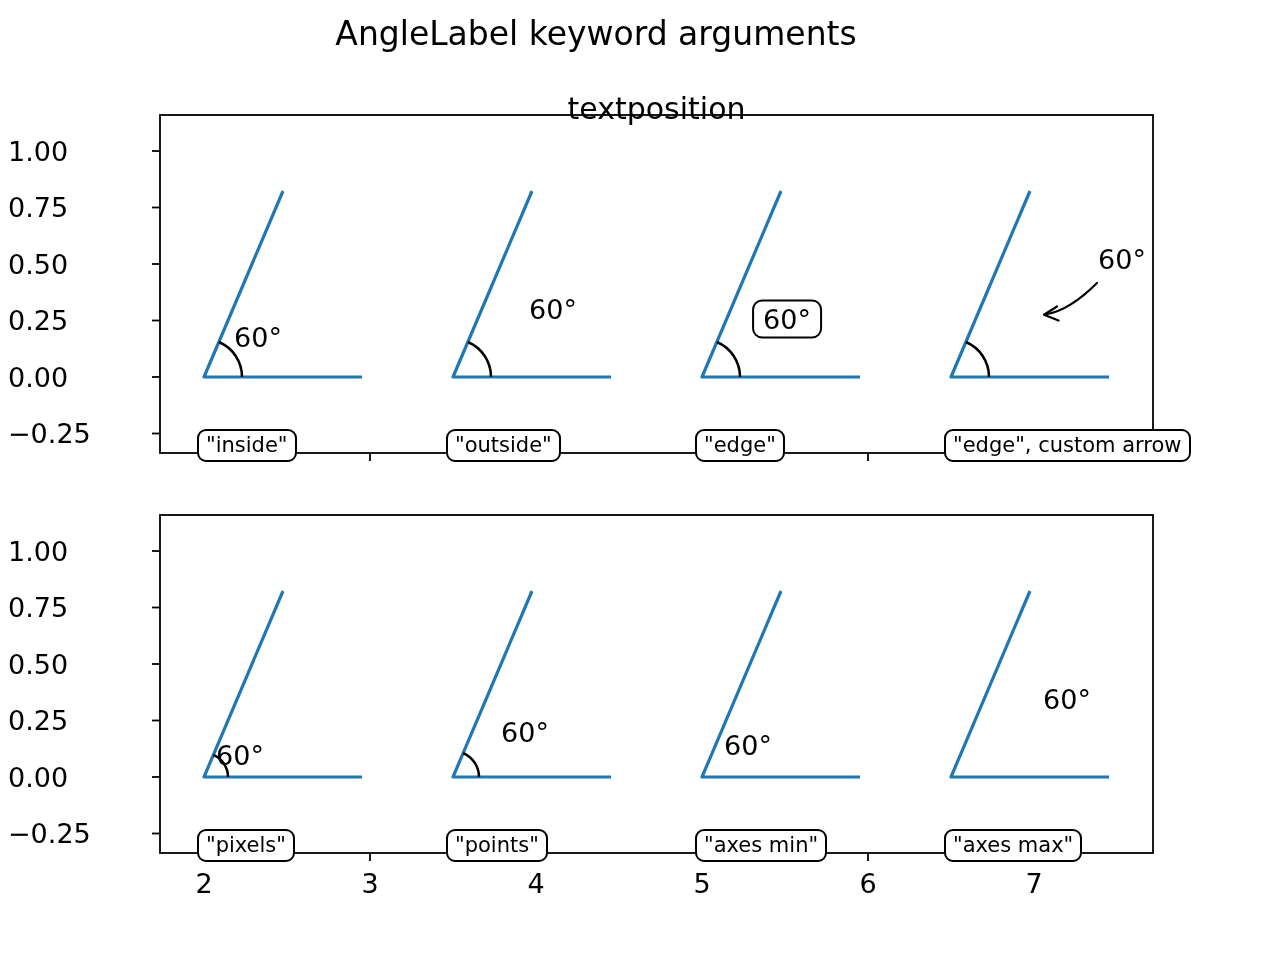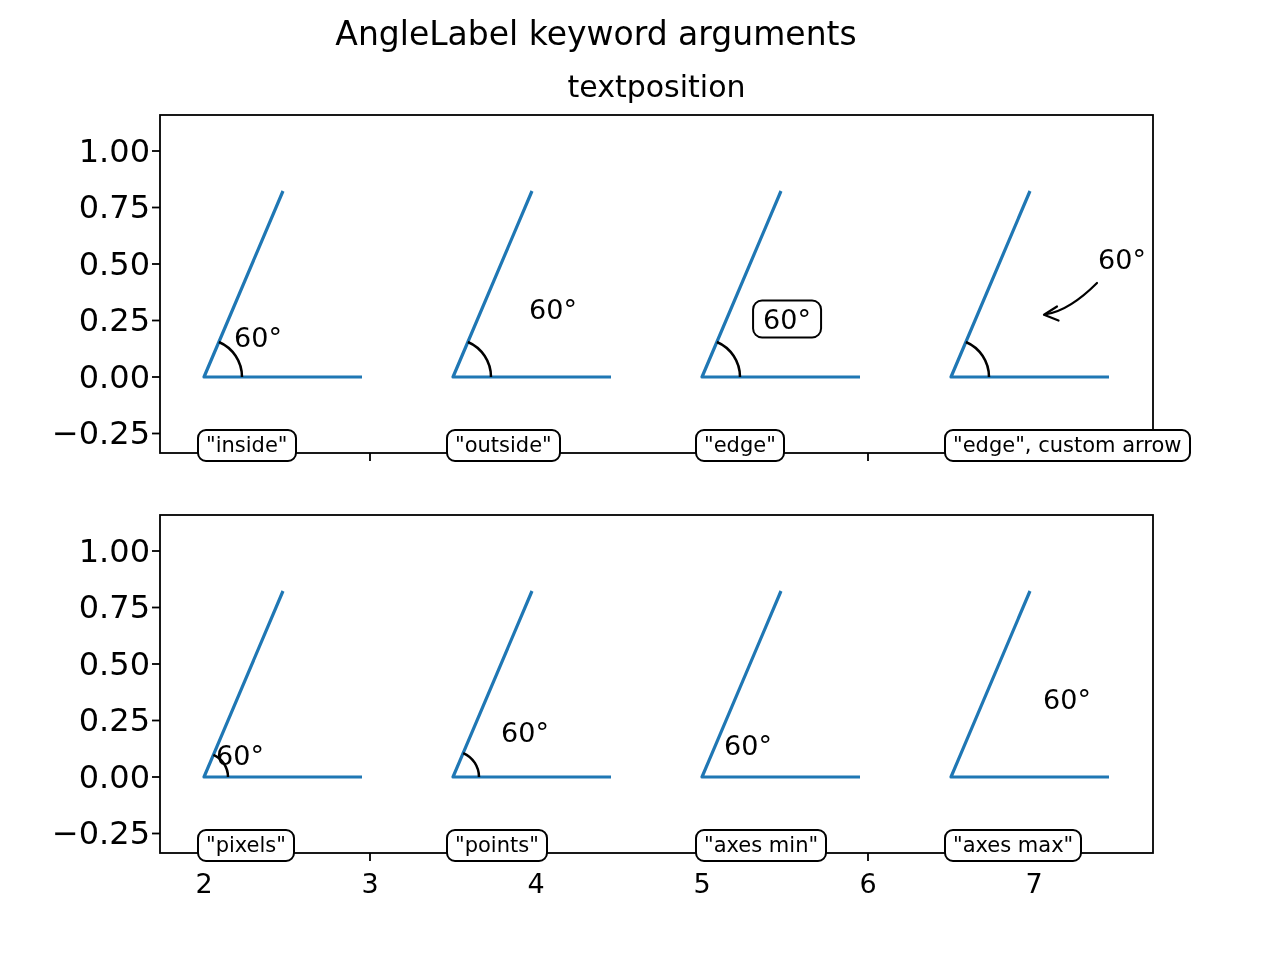--- a/index.html
+++ b/index.html
@@ -1,22 +1,22 @@
 <!DOCTYPE html>
 <html><head>
 <meta charset="utf-8">
 <style>
   html,body{margin:0;padding:0;background:#ffffff;}
   #fig{position:relative;width:1280px;height:960px;background:#ffffff;
        font-family:"DejaVu Sans","Liberation Sans",sans-serif;color:#000;overflow:hidden;}
   #plot-svg{position:absolute;left:0;top:0;width:1280px;height:960px;}
   .txt{position:absolute;white-space:nowrap;}
   .suptitle{left:0;top:17px;width:1192px;text-align:center;font-size:33px;line-height:34px;}
-  .axtitle{left:160px;width:993px;text-align:center;font-size:30px;line-height:32px;}
-  .ytick{width:130px;left:20px;text-align:right;font-size:32px;line-height:27px;}
+  .axtitle{left:160px;width:993px;text-align:center;font-size:30px;line-height:32px;margin-top:22px;}
+  .ytick{width:130px;left:8px;font-size:27px;line-height:27px;}
   .xtick{width:80px;text-align:center;font-size:27px;line-height:28px;top:870px;}
   .deg{width:90px;text-align:center;font-size:27px;line-height:32px;}
   .capbox{position:absolute;background:#fff;border:2.2px solid #000;border-radius:9px;
           padding:2px 7px;font-size:21px;line-height:25px;white-space:nowrap;}
   .degbox{position:absolute;background:#fff;border:2.4px solid #000;border-radius:10px;
           padding:2px 9px;font-size:27px;line-height:31px;transform:translate(-50%,-50%);}
 </style>
 </head>
 <body>
 

